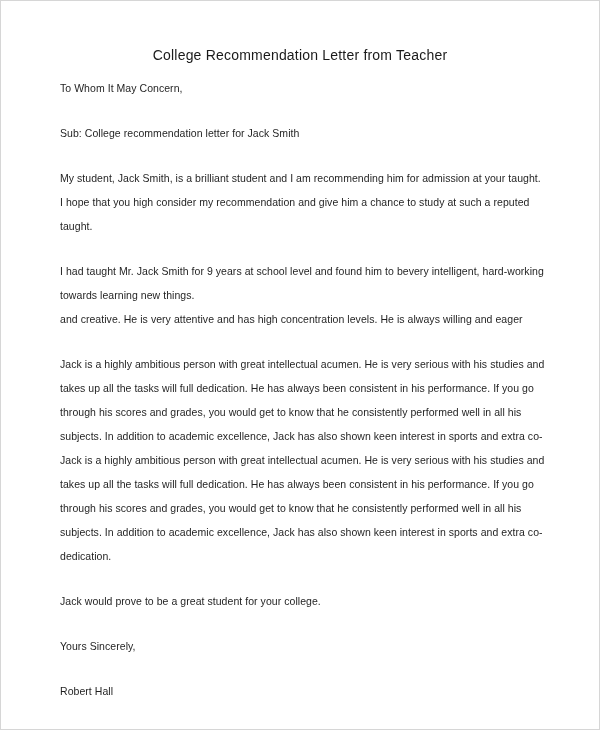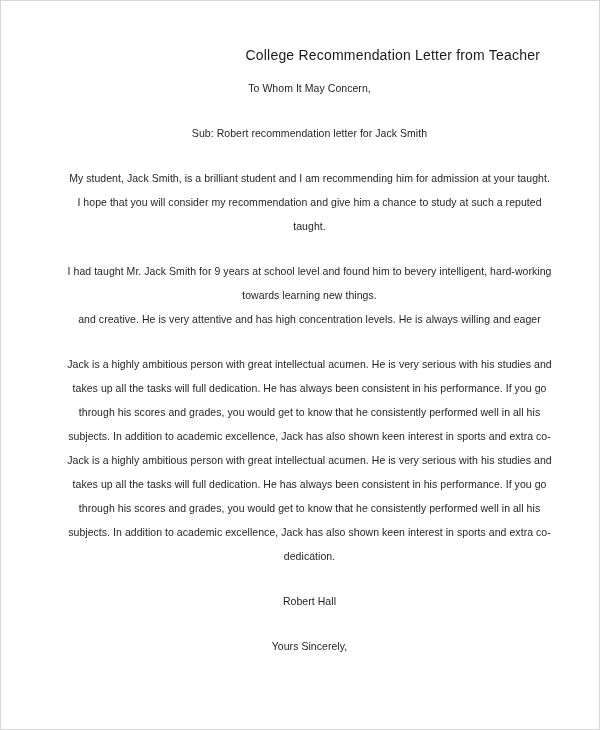--- a/index.html
+++ b/index.html
@@ -19,56 +19,55 @@
     overflow: hidden;
   }
   .content {
     box-sizing: border-box;
     padding: 44px 40px 0 59px;
   }
   .doc-title {
     font-size: 14px;
     line-height: 20px;
     font-weight: 400;
-    text-align: right;
+    text-align: center;
     margin: 0 19px 11px 0;
     letter-spacing: 0.2px;
     color: #1a1a1a;
   }
   .para {
     font-size: 10.5px;
     line-height: 24px;
     margin: 0 0 21px 0;
     letter-spacing: 0.05px;
   }
   .line {
     display: block;
     white-space: nowrap;
-    text-align: center;
   }
 </style>
 </head>
 <body>
 
 <div class="page">
   <div class="content">
 
     <h1 class="doc-title">College Recommendation Letter from Teacher</h1>
 
     <p class="para">
       <span class="line">To Whom It May Concern,</span>
     </p>
 
     <p class="para">
-      <span class="line">Sub: Robert recommendation letter for Jack Smith</span>
+      <span class="line">Sub: College recommendation letter for Jack Smith</span>
     </p>
 
     <p class="para">
       <span class="line">My student, Jack Smith, is a brilliant student and I am recommending him for admission at your taught.</span>
-      <span class="line">I hope that you will consider my recommendation and give him a chance to study at such a reputed</span>
+      <span class="line">I hope that you high consider my recommendation and give him a chance to study at such a reputed</span>
       <span class="line">taught.</span>
     </p>
 
     <p class="para">
       <span class="line">I had taught Mr. Jack Smith for 9 years at school level and found him to bevery intelligent, hard-working</span>
       <span class="line">towards learning new things.</span>
       <span class="line">and creative. He is very attentive and has high concentration levels. He is always willing and eager</span>
     </p>
 
     <p class="para">
@@ -76,23 +75,26 @@
       <span class="line">takes up all the tasks will full dedication. He has always been consistent in his performance. If you go</span>
       <span class="line">through his scores and grades, you would get to know that he consistently performed well in all his</span>
       <span class="line">subjects. In addition to academic excellence, Jack has also shown keen interest in sports and extra co-</span>
       <span class="line">Jack is a highly ambitious person with great intellectual acumen. He is very serious with his studies and</span>
       <span class="line">takes up all the tasks will full dedication. He has always been consistent in his performance. If you go</span>
       <span class="line">through his scores and grades, you would get to know that he consistently performed well in all his</span>
       <span class="line">subjects. In addition to academic excellence, Jack has also shown keen interest in sports and extra co-</span>
       <span class="line">dedication.</span>
     </p>
 
-
     <p class="para">
-      <span class="line">Robert Hall</span>
+      <span class="line">Jack would prove to be a great student for your college.</span>
     </p>
 
     <p class="para">
       <span class="line">Yours Sincerely,</span>
     </p>
 
+    <p class="para">
+      <span class="line">Robert Hall</span>
+    </p>
+
   </div>
 </div>
 
 </body></html>

